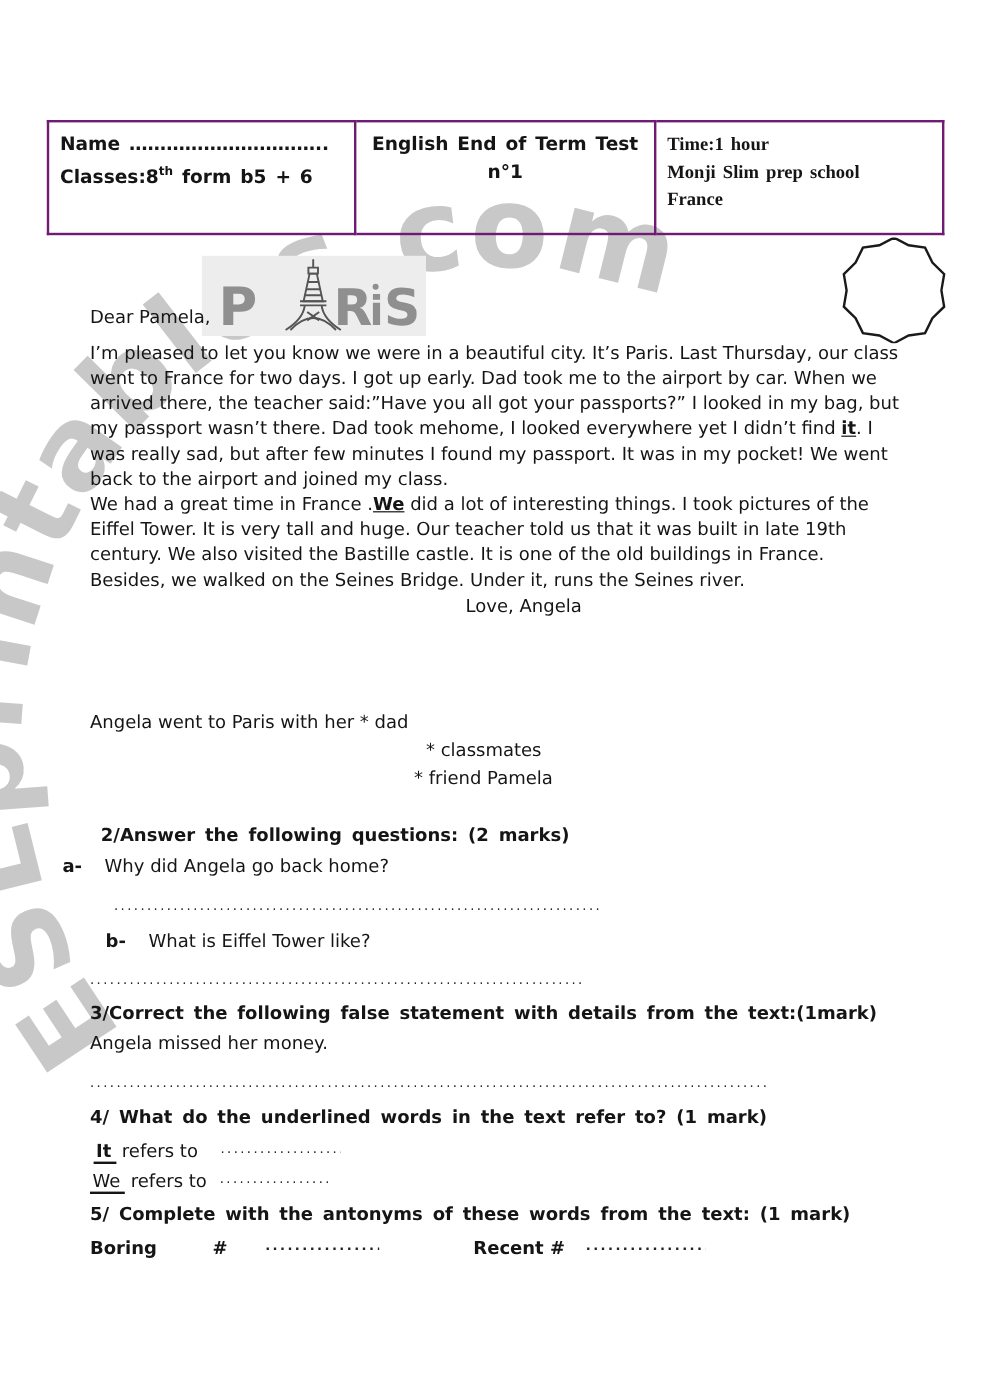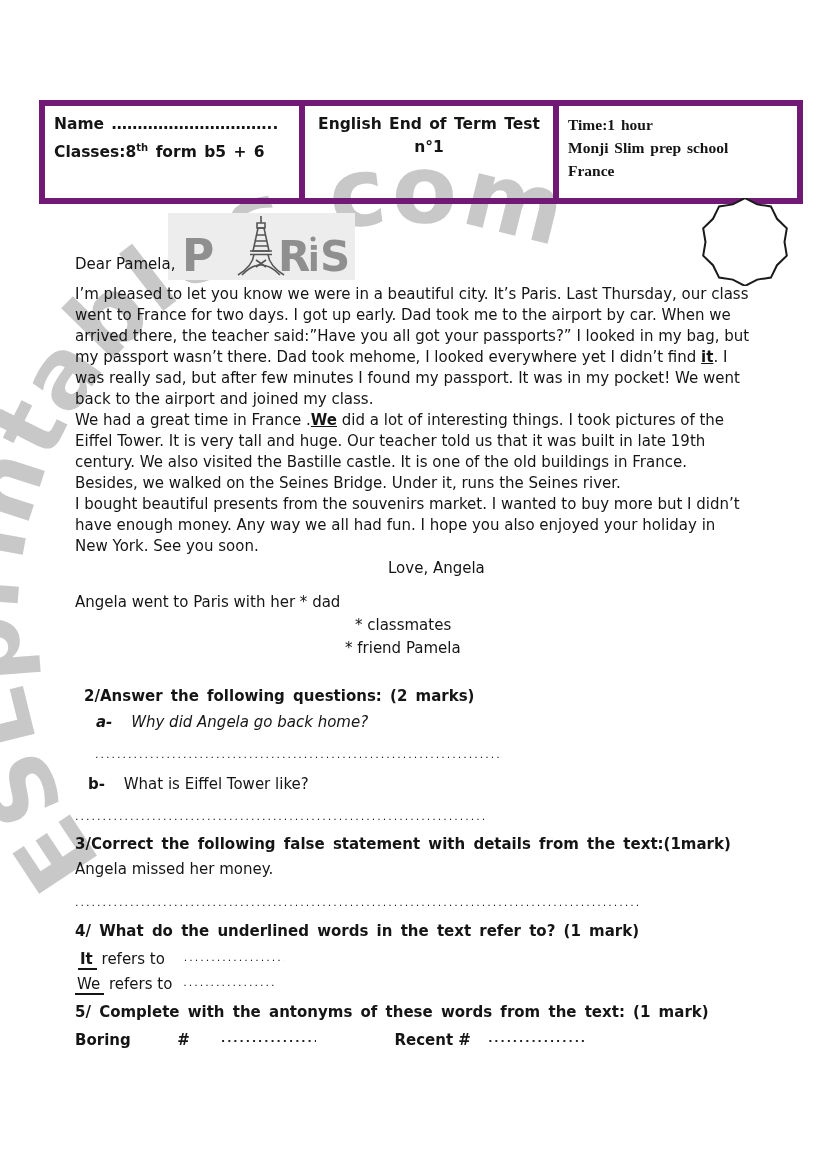--- a/index.html
+++ b/index.html
@@ -16,21 +16,21 @@
   }
   
   .content { position:relative; z-index:1; }
   
   table.header-table {
     border-collapse:collapse; table-layout:fixed;
     position:absolute; left:39px; top:100px; width:690px; height:93px;
     font-size:15.5px; font-weight:bold;
   }
   table.header-table td {
-    border:6px solid #701a75; vertical-align:top; padding:7px 9px 16px 9px;
+    border:2px solid #701a75; vertical-align:top; padding:7px 9px 16px 9px;
     line-height:23px; word-spacing:2px;
   }
   td.c1 { width:236px; } td.c2 { width:230px; text-align:center; } td.c3 { width:220px;font-family:Liberation Serif, serif; }
   sup { font-size:10px; }
   
   .hero { position:absolute; left:0; top:193px; width:821px; height:90px; }
   .paris-logo { position:absolute; left:168px; top:20px; }
   .seal { position:absolute; left:699px; top:5px; }
   .salutation { position:absolute; left:75px; top:62px; font-size:15px; }
   
@@ -45,21 +45,21 @@
   .section-heading {
     margin:0 0 0 75px; font-weight:bold; font-style:italic;
     text-decoration:underline; font-size:15.5px; word-spacing:2px;
   }
   .q-title { font-weight:bold; word-spacing:3px; }
   .q1-title { margin:5px 0 0 84px; }
   .q1-stem  { margin:4px 0 0 75px; }
   .q1-opt1  { margin:2px 0 0 355px; }
   .q1-opt2  { margin:2px 0 0 345px; }
   .q2-title { margin:27px 0 0 84px; }
-  .qa-line  { margin:5px 0 0 96px;font-style:italic; }
+  .qa-line  { margin:5px 0 0 52px; }
   .qa-label { font-weight:bold; margin-right:14px; }
   .qb-line  { margin:13px 0 0 88px; }
   .ans-dots {
     overflow:hidden; white-space:nowrap; height:13px; line-height:13px;
     font-size:11px; letter-spacing:2px; color:#222;
   }
   .ans-a { width:406px; margin:15px 0 0 95px; }
   .ans-b { width:412px; margin:15px 0 0 75px; }
   .ans-3 { width:566px; margin:16px 0 0 75px; }
   .q3-title { margin:11px 0 0 75px; }
@@ -145,21 +145,20 @@
       <svg class="seal" width="92" height="88" viewBox="0 0 92 88">
         <polygon points="46,0 58.2,6.4 71.9,8.4 78,20.8 87.8,30.4 85.5,44 87.8,57.6 78,67.2 71.9,79.6 58.2,81.6 46,88 33.8,81.6 20.1,79.6 14,67.2 4.2,57.6 6.5,44 4.2,30.4 14,20.8 20.1,8.4 33.8,6.4" fill="#ffffff" stroke="#1a1a1a" stroke-width="2"></polygon>
       </svg>
 
       <div class="salutation">Dear Pamela,</div>
     </div>
 
     <div class="letter">
       <p><span>I’m pleased to let you know we were in a beautiful city. It’s Paris. Last Thursday, our class went to France for two days. I got up early. Dad took me to the airport by car. When we arrived there, the teacher said:”Have you all got your passports?” I looked in my bag, but my passport wasn’t there. Dad took mehome, I looked everywhere yet I didn’t find </span><span style="font-weight: bold; text-decoration: underline;">it</span><span>. I was really sad, but after few minutes I found my passport. It was in my pocket! We went back to the airport and joined my class.</span></p>
       <p><span>We had a great time in France .</span><span style="font-weight: bold; text-decoration: underline;">We</span><span> did a lot of interesting things. I took pictures of the Eiffel Tower. It is very tall and huge. Our teacher told us that it was built in late 19th century. We also visited the Bastille castle. It is one of the old buildings in France. Besides, we walked on the Seines Bridge. Under it, runs the Seines river.</span></p>
-      <p><span>I bought beautiful presents from the souvenirs market. I wanted to buy more but I didn’t have enough money. Any way we all had fun. I hope you also enjoyed your holiday in New York. See you soon.</span></p>
       <div class="signoff">Love, Angela</div>
     </div>
 
     <div class="questions">
 
 
       <div class="q1-stem">Angela went to Paris with her * dad</div>
       <div class="q1-opt1">* classmates</div>
       <div class="q1-opt2">* friend Pamela</div>
 

